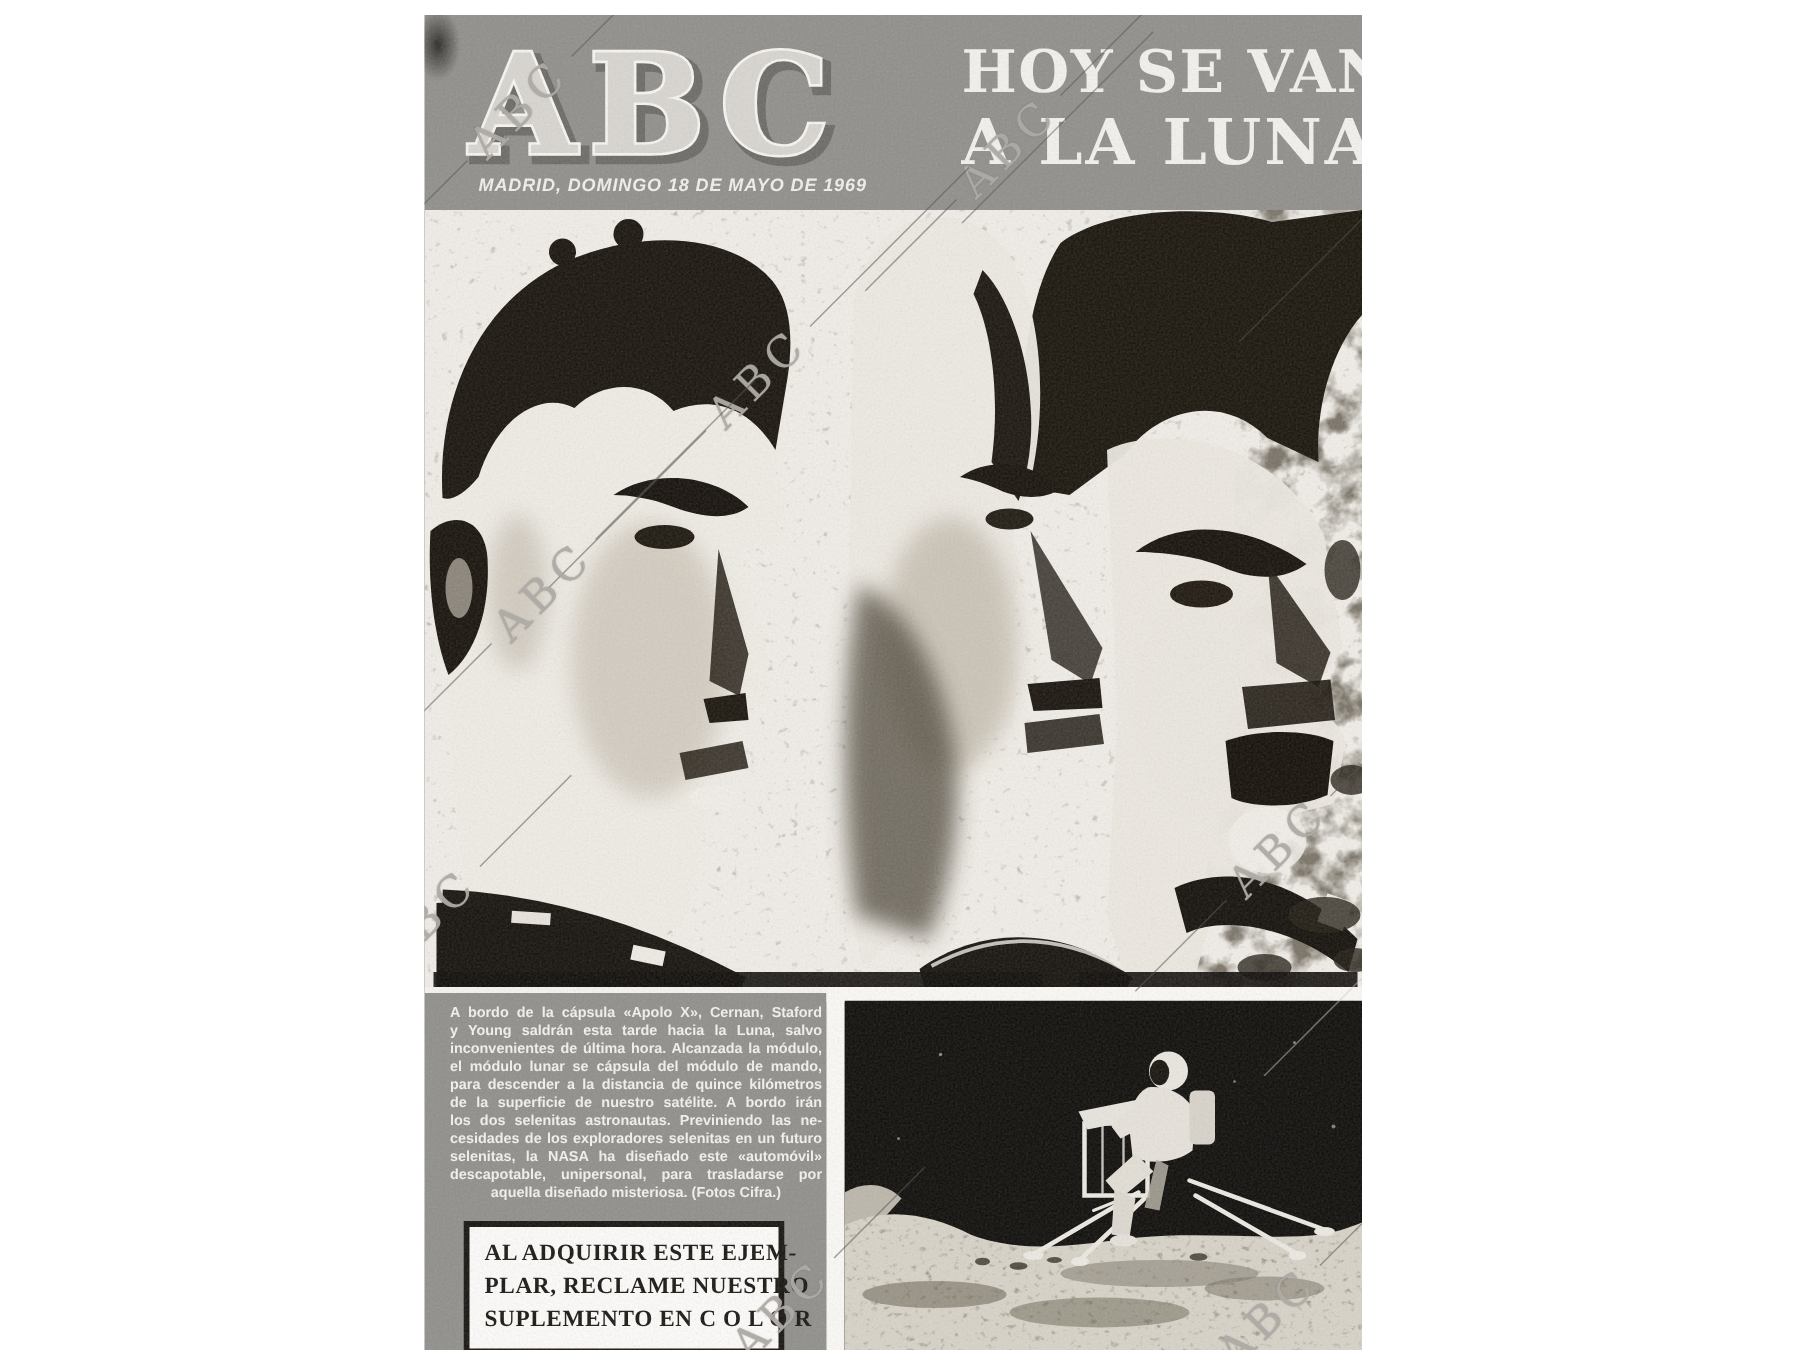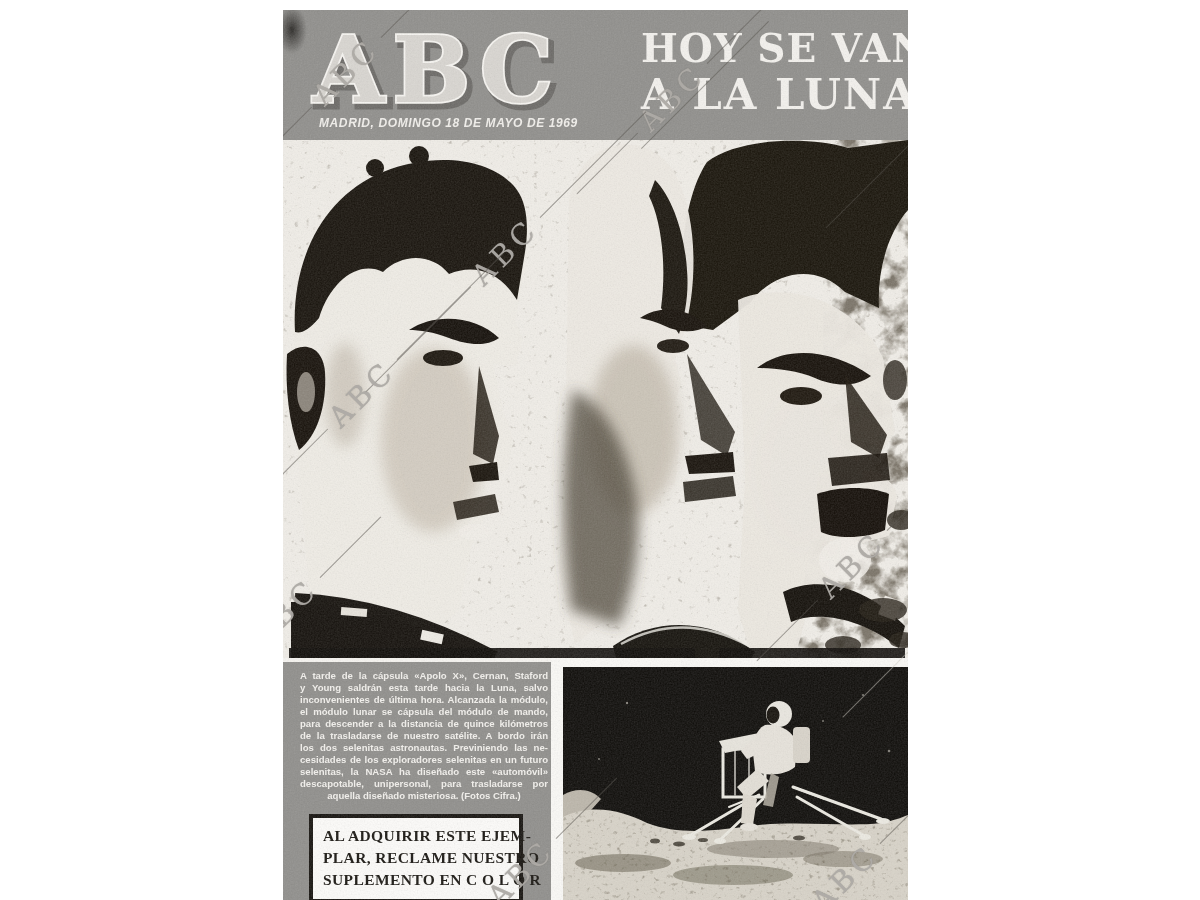--- a/index.html
+++ b/index.html
@@ -153,26 +153,26 @@
 
       <rect x="6" y="508" width="406" height="10" fill="#0d0a06" opacity=".92"></rect>
       <rect x="436" y="508" width="186" height="10" fill="#0d0a06" opacity=".92"></rect>
       <rect x="0" y="518" width="625" height="4" fill="#f7f5f1"></rect>
     </svg>
 
     <div class="gutter-h"></div>
     <div class="gutter-v"></div>
 
     <div class="caption">
-      <div class="cap-line">A tarde de la cápsula «Apolo X», Cernan, Staford</div>
+      <div class="cap-line">A bordo de la cápsula «Apolo X», Cernan, Staford</div>
       <div class="cap-line">y Young saldrán esta tarde hacia la Luna, salvo</div>
       <div class="cap-line">inconvenientes de última hora. Alcanzada la módulo,</div>
       <div class="cap-line">el módulo lunar se cápsula del módulo de mando,</div>
       <div class="cap-line">para descender a la distancia de quince kilómetros</div>
-      <div class="cap-line">de la trasladarse de nuestro satélite. A bordo irán</div>
+      <div class="cap-line">de la superficie de nuestro satélite. A bordo irán</div>
       <div class="cap-line">los dos selenitas astronautas. Previniendo las ne-</div>
       <div class="cap-line">cesidades de los exploradores selenitas en un futuro</div>
       <div class="cap-line">selenitas, la NASA ha diseñado este «automóvil»</div>
       <div class="cap-line">descapotable, unipersonal, para trasladarse por</div>
       <div class="cap-line last">aquella diseñado misteriosa. (Fotos Cifra.)</div>
     </div>
 
     <div class="promo">
       <div class="p-line">AL ADQUIRIR ESTE EJEM-</div>
       <div class="p-line">PLAR, RECLAME NUESTRO</div>

